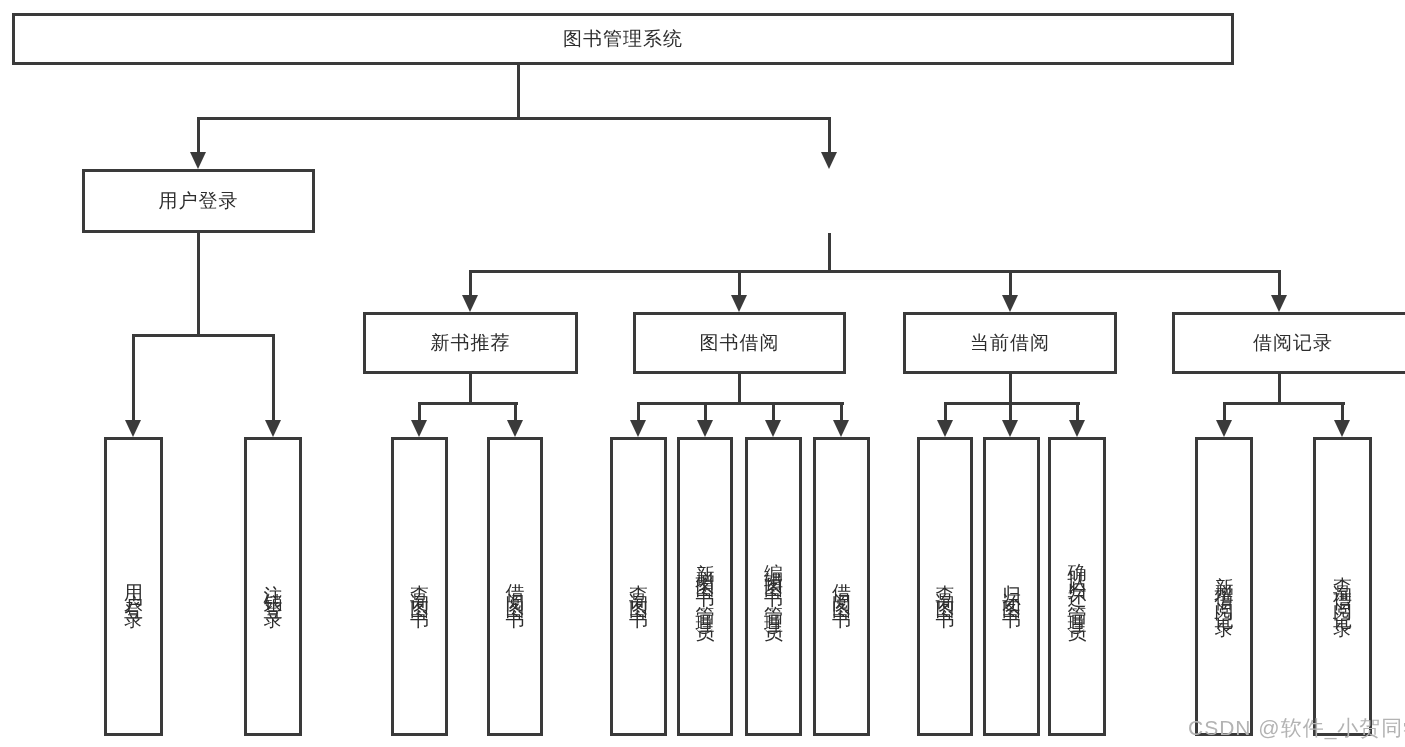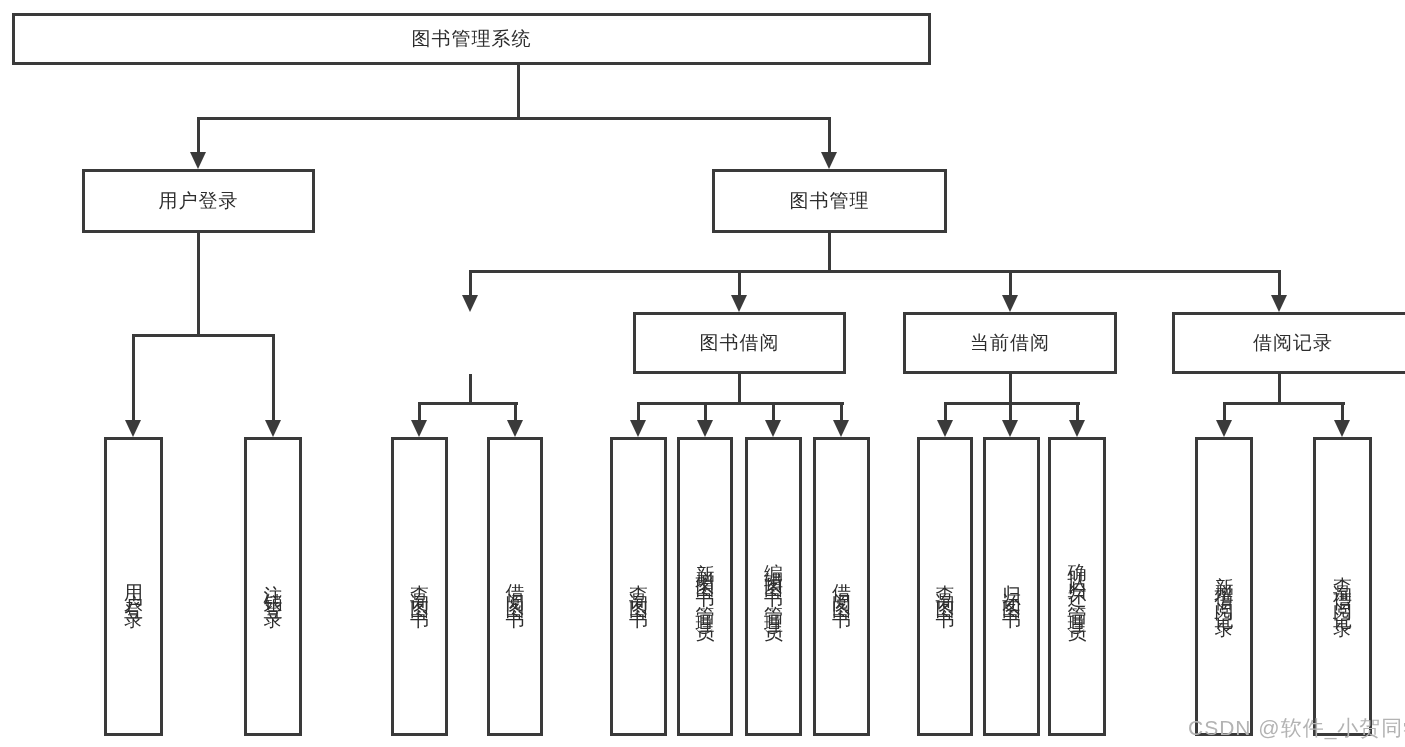--- a/index.html
+++ b/index.html
@@ -43,25 +43,25 @@
     letter-spacing:1px;
     z-index:10;
     white-space:nowrap;
   }
 </style>
 </head>
 <body>
 
 <div class="canvas">
 
-  <div class="box" style="left:12px;top:13px;width:919px;height:52px;">图书管理系统</div>
+  <div class="box" style="left:12px;top:13px;width:1222px;height:52px;">图书管理系统</div>
 
   <div class="box" style="left:82px;top:169px;width:233px;height:64px;">用户登录</div>
-  <div class="box" style="left:712px;top:169px;width:235px;height:64px;">图书管理</div>
 
+  <div class="box" style="left:363px;top:312px;width:215px;height:62px;">新书推荐</div>
   <div class="box" style="left:903px;top:312px;width:214px;height:62px;">当前借阅</div>
   <div class="box" style="left:633px;top:312px;width:213px;height:62px;">图书借阅</div>
   <div class="box" style="left:1172px;top:312px;width:242px;height:62px;font-family:Liberation Serif, serif;">借阅记录</div>
 
   <div class="box vbox" style="left:104px;top:437px;width:59px;height:299px;">用户登录</div>
   <div class="box vbox" style="left:244px;top:437px;width:58px;height:299px;">注销登录</div>
 
   <div class="box vbox" style="left:391px;top:437px;width:57px;height:299px;">查询图书</div>
   <div class="box vbox" style="left:487px;top:437px;width:56px;height:299px;">借阅图书</div>
 

